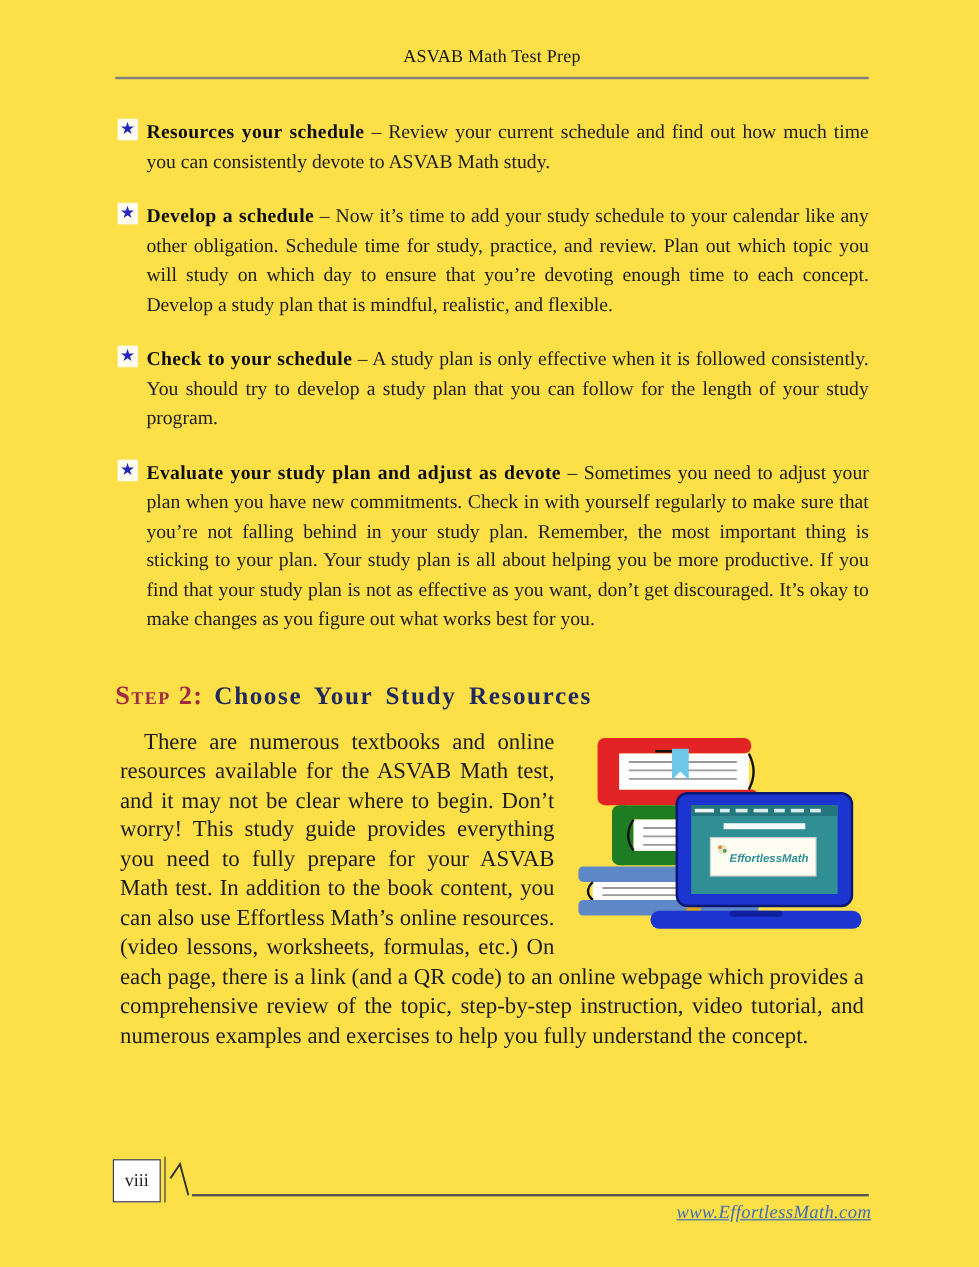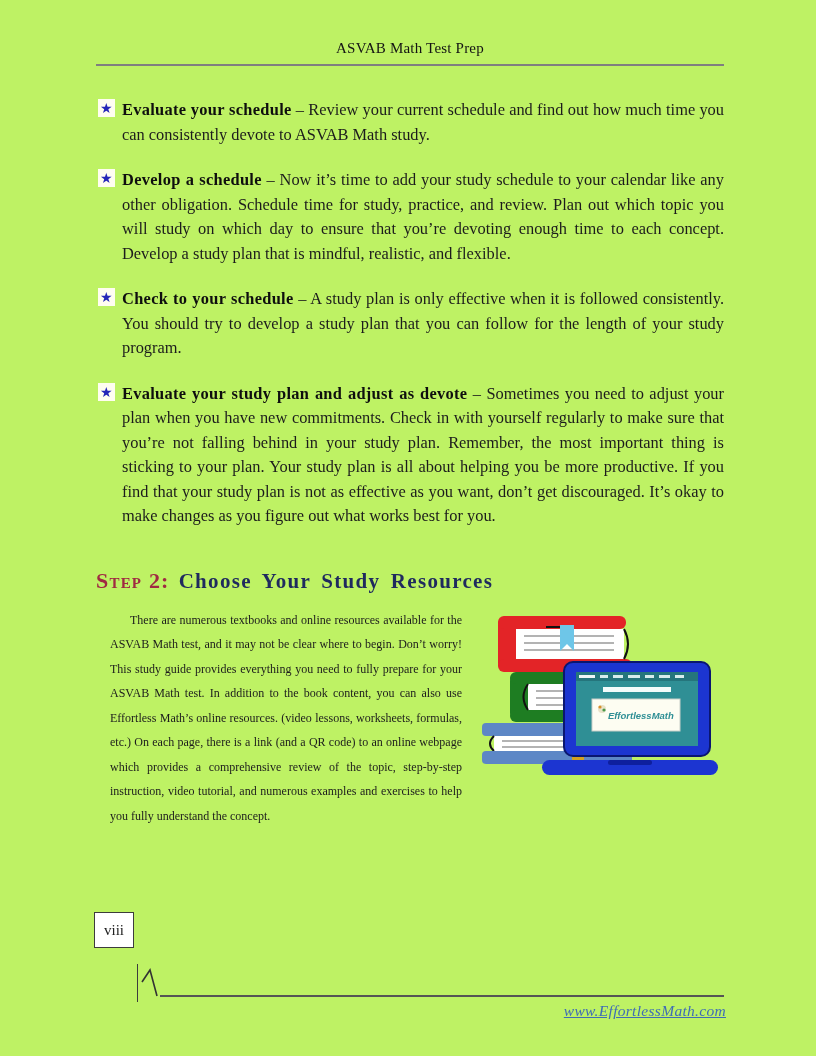--- a/index.html
+++ b/index.html
@@ -1,17 +1,17 @@
 <!DOCTYPE html>
 <html><head>
 <meta charset="utf-8">
 <style>
   html,body{margin:0;padding:0;background:#e8e8e8;}
   .page{
-    position:relative;width:816px;height:1056px;margin:0 auto;background:#bef264;
+    position:relative;width:816px;height:1056px;margin:0 auto;background:#fde047;
     font-family:"Liberation Serif","DejaVu Serif",serif;color:#1c1c1c;overflow:hidden;
   }
   .content{position:absolute;left:96px;top:40px;width:628px;}
   .header{
     text-align:center;font-size:15px;color:#141414;padding-bottom:7px;
     border-bottom:2px solid #7f7f7f;letter-spacing:.2px;
   }
   .bullets{list-style:none;margin:32px 0 0 0;padding:0;}
   .bullets li{display:flex;margin-bottom:21px;}
   .star-cell{flex:0 0 24px;margin-left:2px;padding-top:1px;}
@@ -26,25 +26,25 @@
   .step-label{
     color:#a02a42;font-weight:bold;font-variant:small-caps;
     font-size:22px;letter-spacing:1.2px;margin-top:40px;
   }
   .step-title{
     color:#1f2a5e;font-weight:bold;font-size:21px;
     letter-spacing:1.3px;word-spacing:4px;margin-left:9px;
   }
   .para1-wrap{margin-top:13px;}
   .illustration{float:right;width:252px;height:186px;margin:2px 0 2px 10px;font-style:italic;}
-  .para1{margin:14px;text-align:justify;text-indent:20px;font-size:12px;line-height:24.5px;}
+  .para1{margin:4px;text-align:justify;text-indent:20px;font-size:19px;line-height:24.5px;}
   .para2{margin:13px 0 0 0;text-align:justify;font-size:16.4px;line-height:24.5px;}
   .inline-link{color:#4579b6;text-decoration:underline;letter-spacing:1.4px;cursor:pointer;}
   .pagenum-box{
-    position:absolute;left:94px;top:912px;width:38px;height:34px;
+    position:absolute;left:94px;top:966px;width:38px;height:34px;
     border:1px solid #3c3c3c;display:flex;align-items:center;justify-content:center;
     font-size:15px;color:#222;background:#fff;
   }
   .pagenum-spine{position:absolute;left:137px;top:964px;width:0;height:38px;border-left:1px solid #3c3c3c;}
   .footer-zigzag{position:absolute;left:140px;top:962px;}
   .footer-rule{position:absolute;left:160px;top:995px;width:564px;border-top:2px solid #555;}
   .footer-link{
     position:absolute;right:90px;top:1002px;font-style:italic;font-size:15.5px;
     color:#3f6db5;text-decoration:underline;letter-spacing:.3px;cursor:pointer;
   }
@@ -55,21 +55,21 @@
 <div class="page">
   <div class="content">
 
     <div class="header">
       <span>ASVAB Math Test Prep</span>
     </div>
 
     <ul class="bullets">
       <li>
         <span class="star-cell"><span class="star">★</span></span>
-        <div class="bullet-body"><b class="run-in">Evaluate your schedule</b>
+        <div class="bullet-body"><b class="run-in">Resources your schedule</b>
           <span>–</span>
           <span>Review your current schedule and find out how much time you can consistently devote to ASVAB Math study.</span></div>
       </li>
       <li>
         <span class="star-cell"><span class="star">★</span></span>
         <div class="bullet-body"><b class="run-in">Develop a schedule</b>
           <span>–</span>
           <span>Now it’s time to add your study schedule to your calendar like any other obligation. Schedule time for study, practice, and review. Plan out which topic you will study on which day to ensure that you’re devoting enough time to each concept. Develop a study plan that is mindful, realistic, and flexible.</span></div>
       </li>
       <li>

